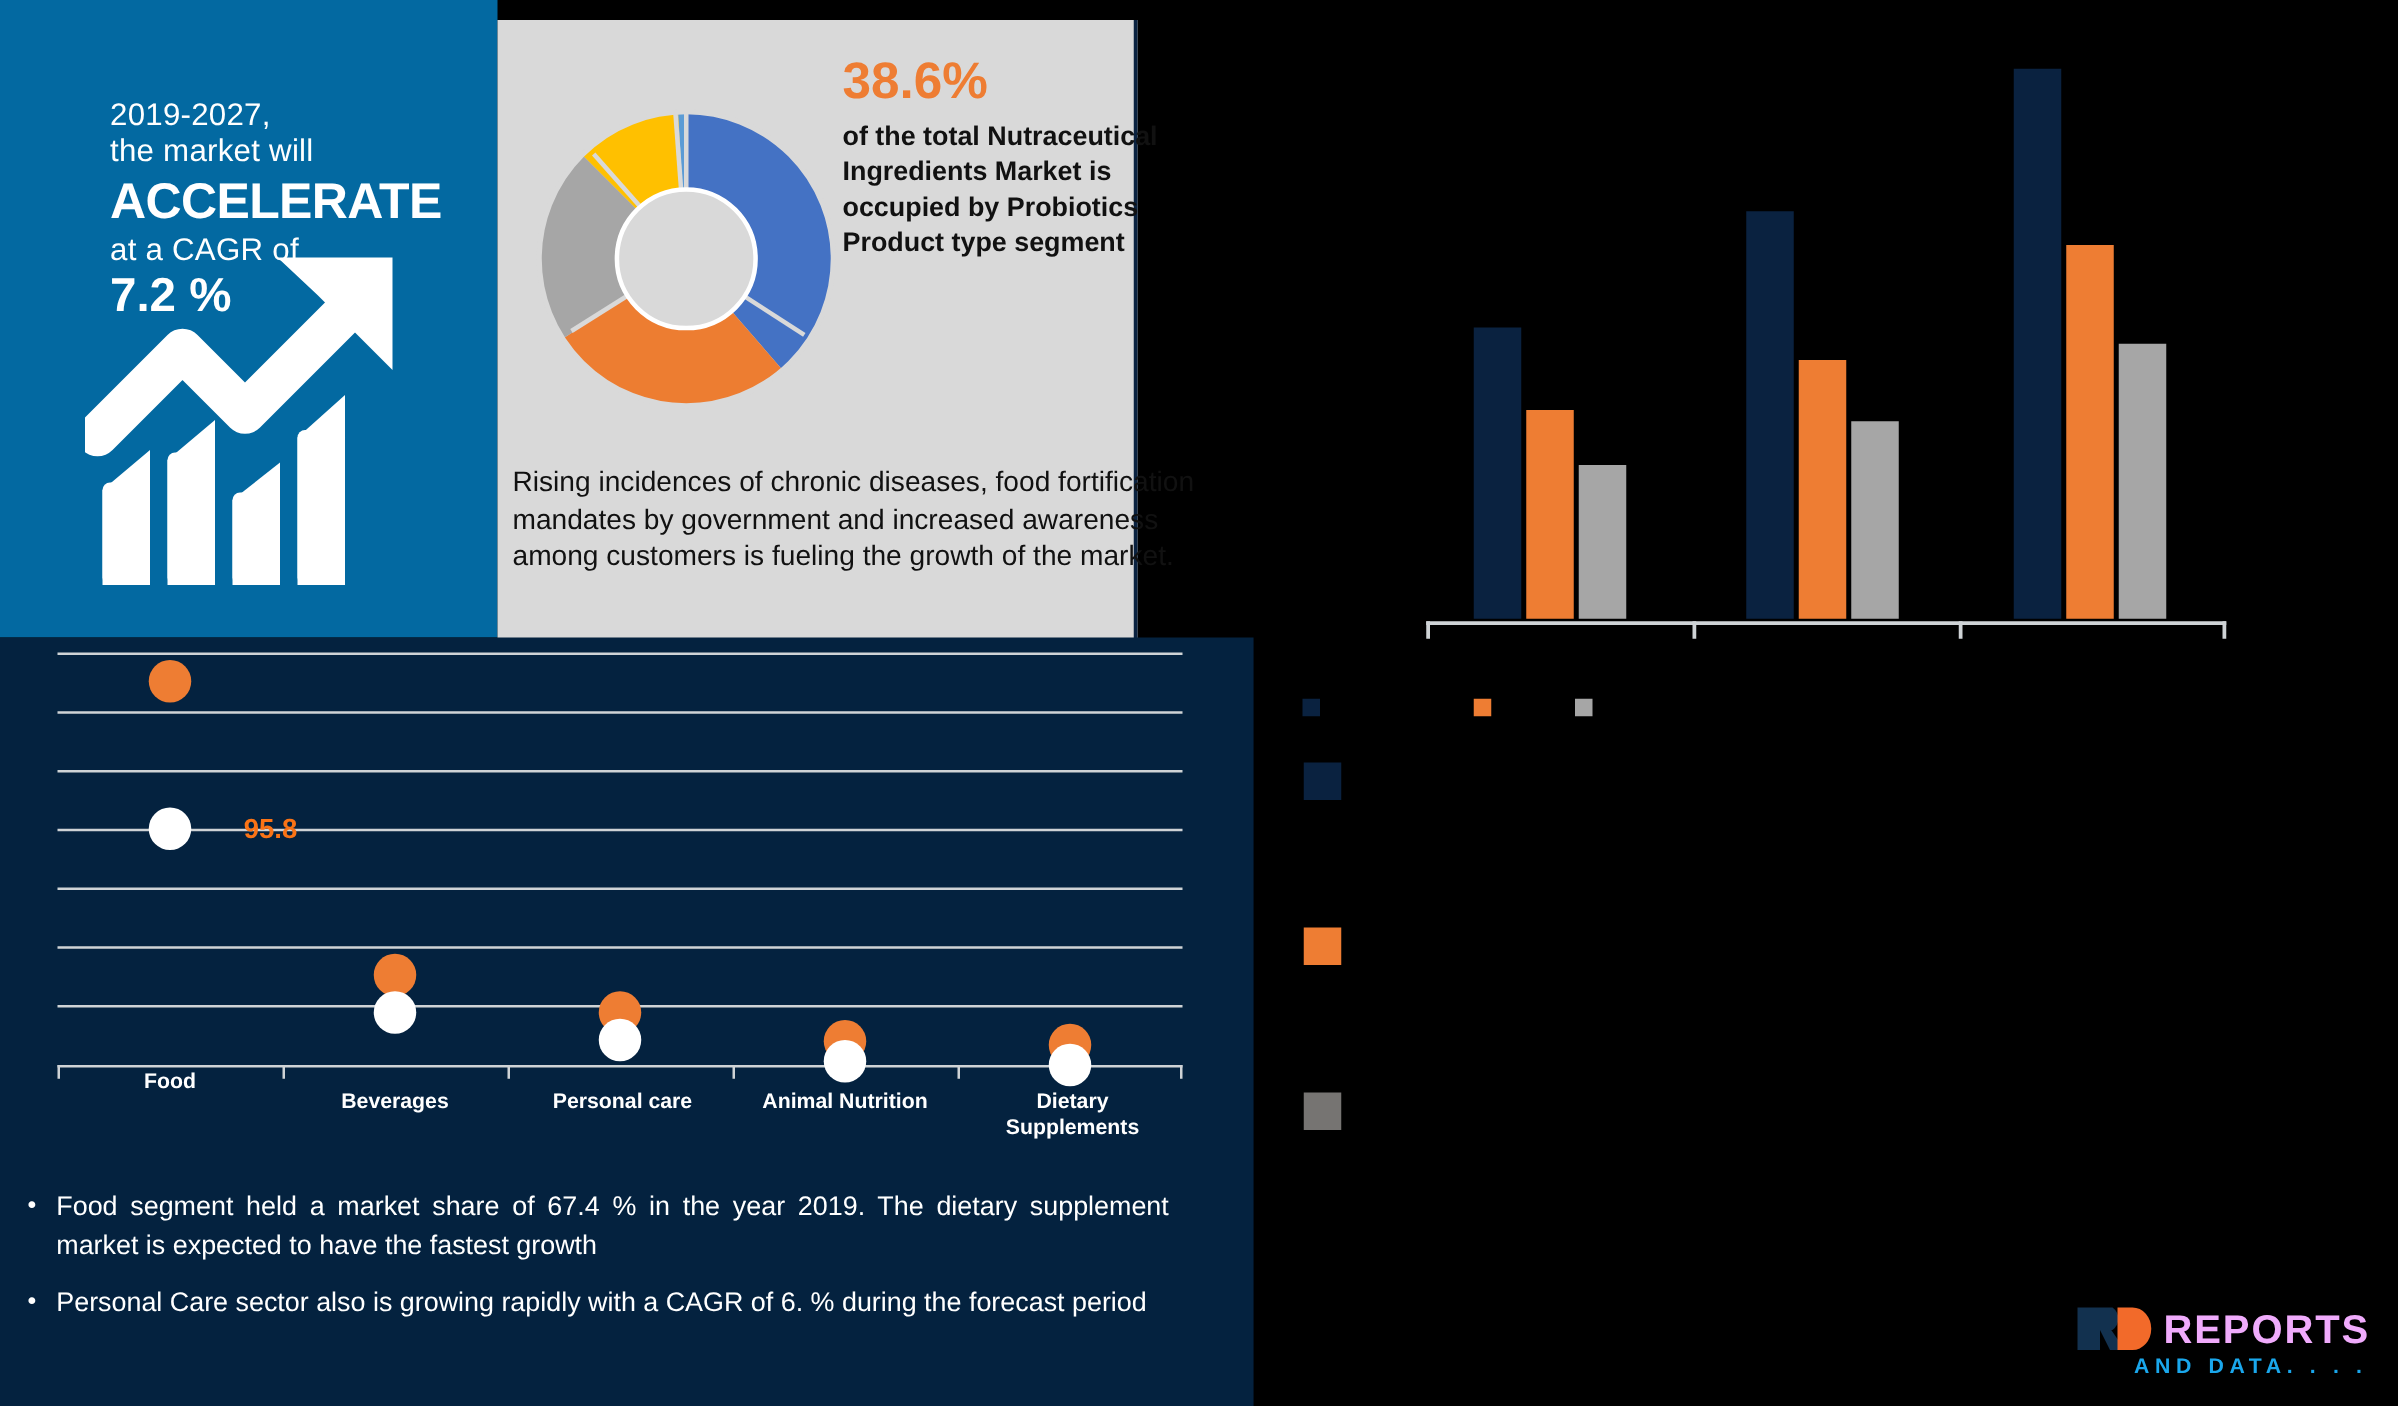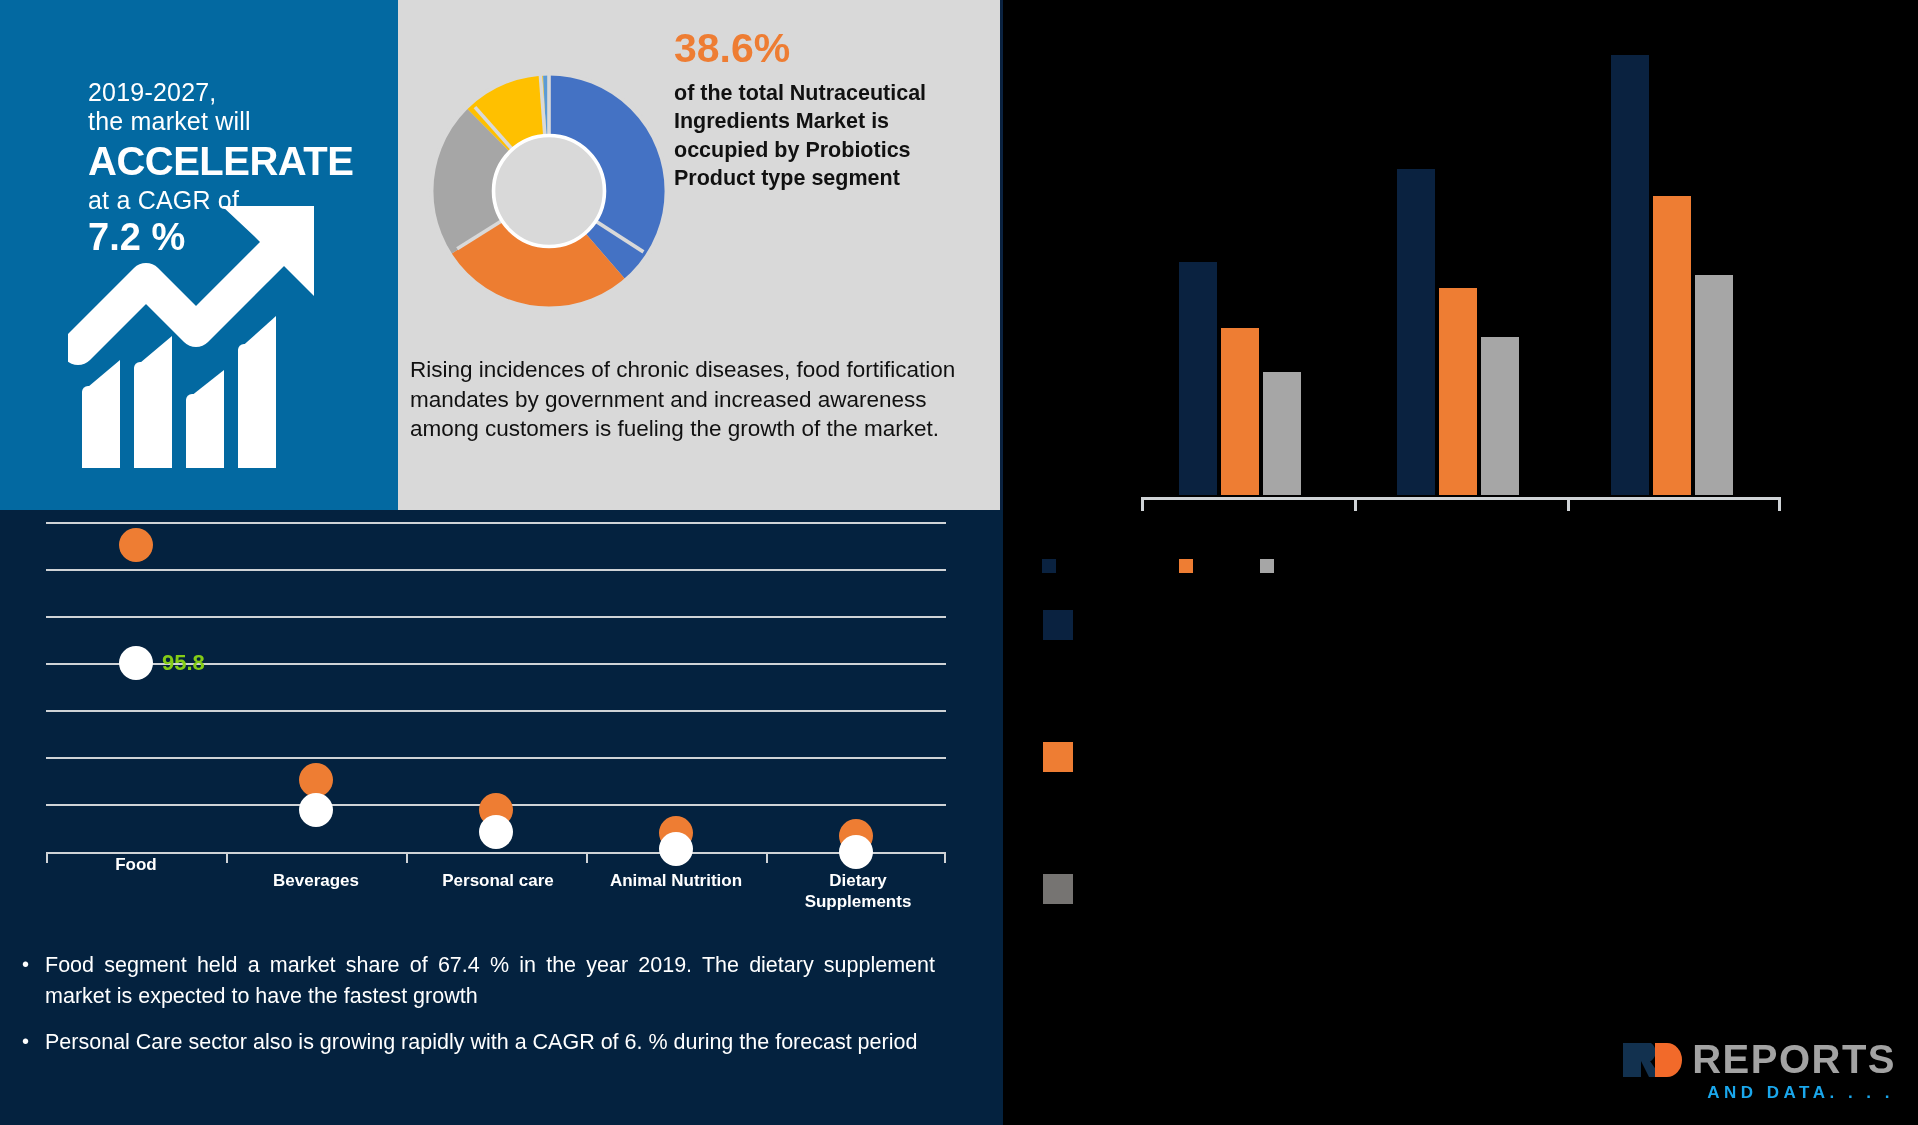--- a/index.html
+++ b/index.html
@@ -17,21 +17,21 @@
     background:#0369a1;
   }
   #cagr-text { position:absolute; left:88px; top:78px; color:#fff; line-height:1.16; }
   .cagr-line-small { font-size:25px; font-weight:400; letter-spacing:.2px; white-space:nowrap;}
   .cagr-line-big { font-size:40px; font-weight:700; letter-spacing:-.5px; white-space:nowrap; margin:2px 0 2px 0;}
   .cagr-line-pct { font-size:38px; font-weight:700; letter-spacing:0; white-space:nowrap; }
   #growth-icon { position:absolute; left:68px; top:200px; width:270px; height:270px; }
 
   
   #donut-panel {
-    position:absolute; left:398px; top:0; width:605px; height:510px;
+    position:absolute; left:398px; top:16px; width:512px; height:510px;
     background:#d9d9d9;
     border-right:3px solid #0a2240;
   }
   #donut-wrap { position:absolute; left:22px; top:62px; width:258px; height:258px; }
   #stat-block { position:absolute; left:276px; top:26px; width:300px; }
   #stat-number { color:#ee7d33; font-size:41px; font-weight:700; line-height:1.1; }
   #stat-desc { color:#111; font-size:21.5px; font-weight:700; line-height:1.32; margin-top:8px; }
   #donut-note { position:absolute; left:12px; top:355px; width:588px;
     color:#111; font-size:22.5px; line-height:1.32; font-weight:400; }
 
@@ -40,21 +40,21 @@
     position:absolute; left:0; top:510px; width:1003px; height:615px;
     background:#04223f;
   }
   #plot-area { position:absolute; left:46px; top:12px; width:900px; height:330px; }
   .gridline { position:absolute; left:0; width:900px; height:2px; background:#cfd3d6; }
   .axis-line { position:absolute; left:0; top:330px; width:900px; height:2px; background:#cfd3d6; }
   .axis-tick { position:absolute; top:330px; width:2px; height:11px; background:#cfd3d6; }
   .dot { position:absolute; width:34px; height:34px; border-radius:50%; transform:translate(-50%,-50%); }
   .dot.y2019 { background:#ffffff; }
   .dot.y2027 { background:#ee7d33; }
-  .dot-value { position:absolute; color:#84cc16; font-size:22px; font-weight:700; transform:translateY(-50%); white-space:nowrap; }
+  .dot-value { position:absolute; color:#f97316; font-size:22px; font-weight:700; transform:translateY(-50%); white-space:nowrap;margin-left:33px; }
   .cat-label { position:absolute; color:#fff; font-size:17px; font-weight:700; text-align:center; transform:translateX(-50%); line-height:1.25; }
 
   #dot-legend { position:absolute; left:0; top:404px; width:1003px;
     display:flex; justify-content:center; gap:76px; align-items:center; }
   .leg-item { display:flex; align-items:center; gap:9px; color:#fff; font-size:19px; font-weight:700; }
   .leg-dot { width:16px; height:16px; border-radius:50%; display:inline-block; }
 
   #bullets { position:absolute; left:16px; top:440px; width:970px; color:#fff; }
   .bullet { display:flex; gap:16px; margin-bottom:16px; }
   .bullet-mark { font-size:20px; line-height:1.42; flex:0 0 auto; padding-left:6px;}
@@ -72,21 +72,21 @@
   .mini-lbl { position:absolute; color:#000; font-size:15px; white-space:nowrap; }
 
   #bar-legend-side { position:absolute; left:40px; top:610px; }
   .side-row { display:flex; align-items:center; gap:14px; margin-bottom:102px; }
   .side-sw { width:30px; height:30px; flex:0 0 auto; }
   .side-lbl { color:#000; font-size:17px; white-space:nowrap; }
 
   
   #logo { position:absolute; right:22px; bottom:22px; display:flex; flex-direction:column; align-items:flex-end; }
   #logo-top { display:flex; align-items:center; gap:9px; }
-  #logo-word { color:#a3a3a3; font-size:40px; font-weight:700; letter-spacing:1.5px; }
+  #logo-word { color:#f0abfc; font-size:32px; font-weight:700; letter-spacing:1.5px; }
   #logo-sub { color:#1aa7ec; font-size:17px; font-weight:700; letter-spacing:4.5px; margin-top:1px; margin-right:2px;}
 </style>
 </head>
 <body>
 
 <div id="cagr-panel">
   <div id="cagr-text">
     <div class="cagr-line-small">2019-2027,</div>
     <div class="cagr-line-small">the market will</div>
     <div class="cagr-line-big">ACCELERATE</div>

